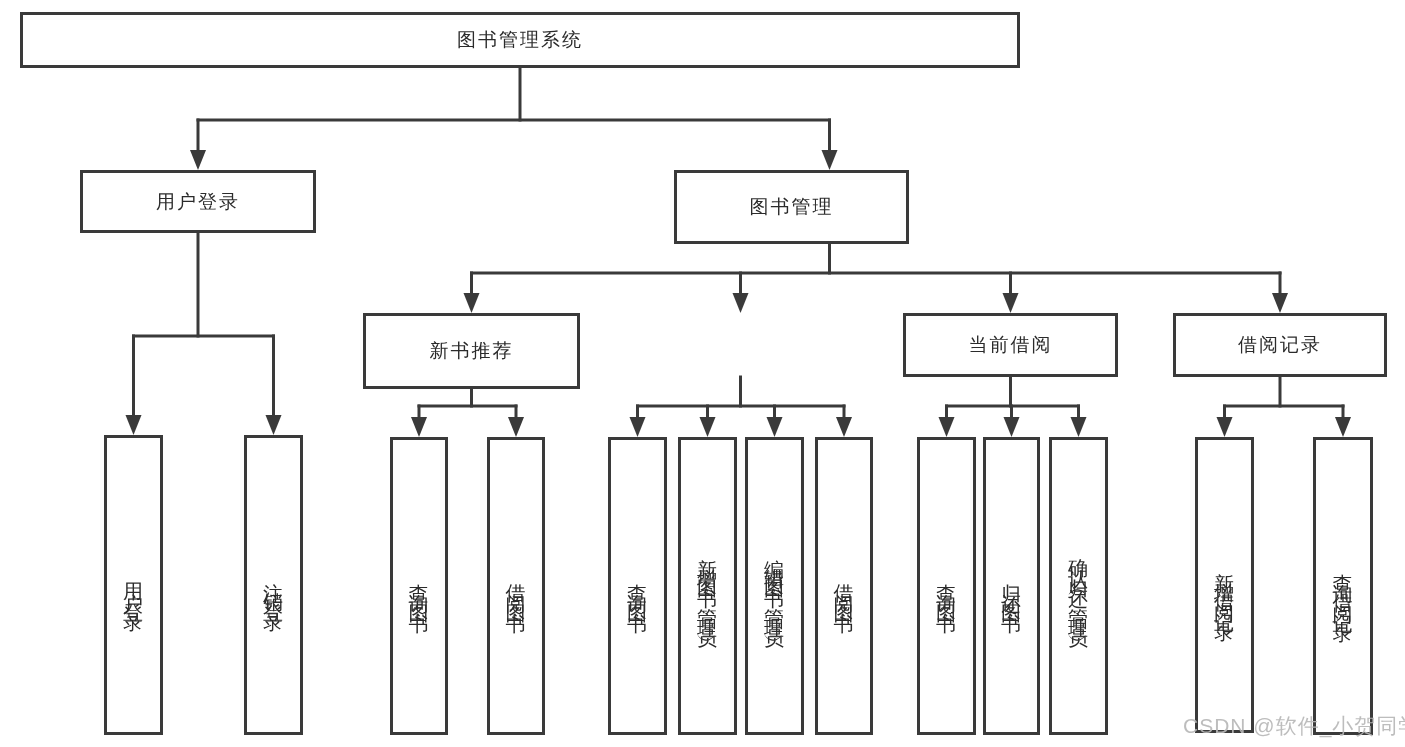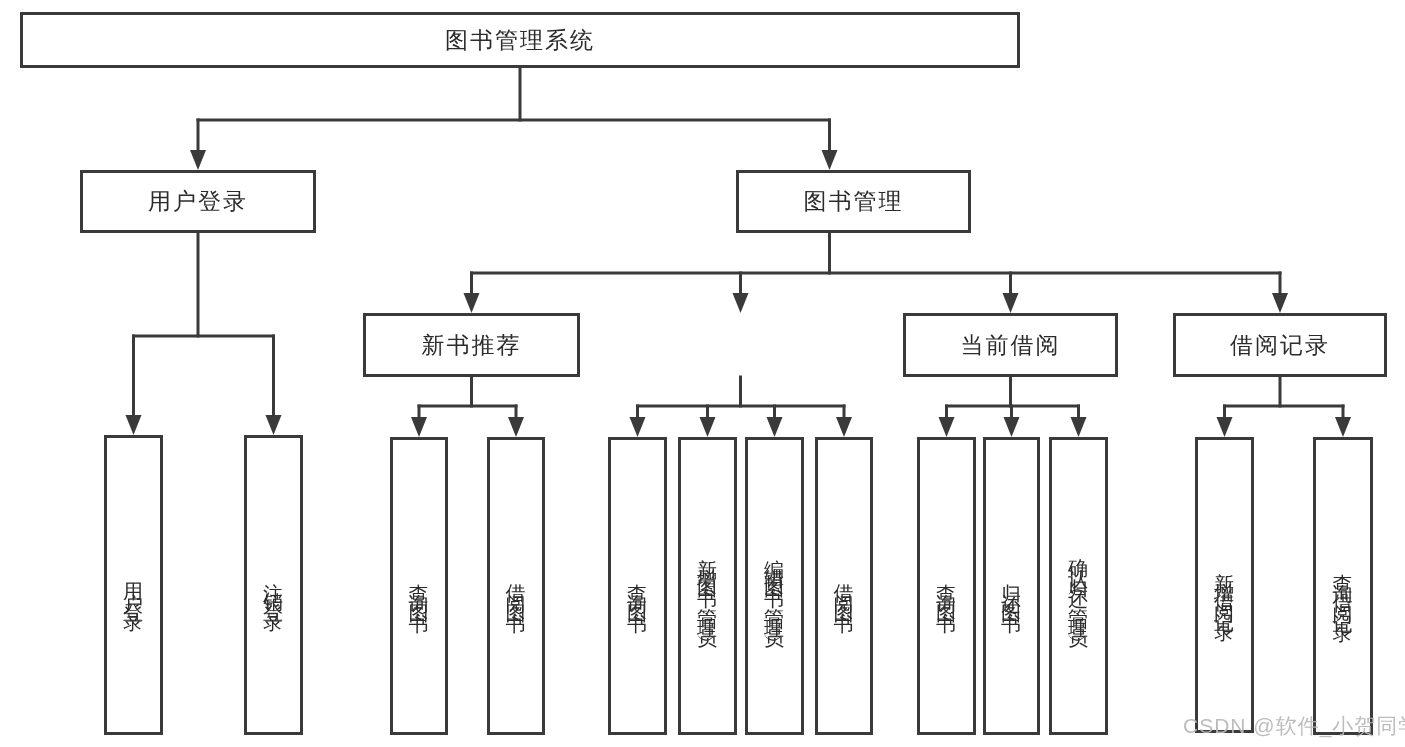--- a/index.html
+++ b/index.html
@@ -16,21 +16,21 @@
     box-sizing:border-box;
     border:3px solid #3a3a3a;
     background:#ffffff;
     color:#2b2b2b;
     display:flex;
     align-items:center;
     justify-content:center;
     z-index:2;
   }
   .box.h{
-    font-size:23px;
+    font-size:19px;
     letter-spacing:2px;
     text-align:center;
   }
   .box.v{
     writing-mode:vertical-rl;
     font-size:20px;
     letter-spacing:10px;
     line-height:1;
     padding-top:4px;
   }
@@ -100,23 +100,23 @@
       <polygon points="1070.5,417 1086.5,417 1078.5,437" fill="#3a3a3a"></polygon>
       <line x1="1224.5" y1="406" x2="1224.5" y2="423" stroke="#3a3a3a" stroke-width="3" stroke-linecap="square"></line>
       <polygon points="1216.5,417 1232.5,417 1224.5,437" fill="#3a3a3a"></polygon>
       <line x1="1343" y1="406" x2="1343" y2="423" stroke="#3a3a3a" stroke-width="3" stroke-linecap="square"></line>
       <polygon points="1335,417 1351,417 1343,437" fill="#3a3a3a"></polygon>
     </svg>
 
   <div class="box h" style="left:20px;top:12px;width:1000px;height:56px;">图书管理系统</div>
 
   <div class="box h" style="left:80px;top:170px;width:236px;height:63px;">用户登录</div>
-  <div class="box h" style="left:736px;top:170px;width:235px;height:63px;">图书管理</div>
+  <div class="box h" style="left:674px;top:170px;width:235px;height:74px;">图书管理</div>
 
-  <div class="box h" style="left:363px;top:313px;width:217px;height:64px;">新书推荐</div>
+  <div class="box h" style="left:363px;top:313px;width:217px;height:76px;">新书推荐</div>
   <div class="box h" style="left:903px;top:313px;width:215px;height:64px;">当前借阅</div>
   <div class="box h" style="left:1173px;top:313px;width:214px;height:64px;">借阅记录</div>
 
   <div class="box v" style="left:104px;top:435px;width:59px;height:300px;">用户登录</div>
   <div class="box v" style="left:244px;top:435px;width:59px;height:300px;">注销登录</div>
 
   <div class="box v" style="left:390px;top:437px;width:58px;height:298px;">查询图书</div>
   <div class="box v" style="left:487px;top:437px;width:58px;height:298px;">借阅图书</div>
 
   <div class="box v" style="left:608px;top:437px;width:59px;height:298px;">查询图书</div>

